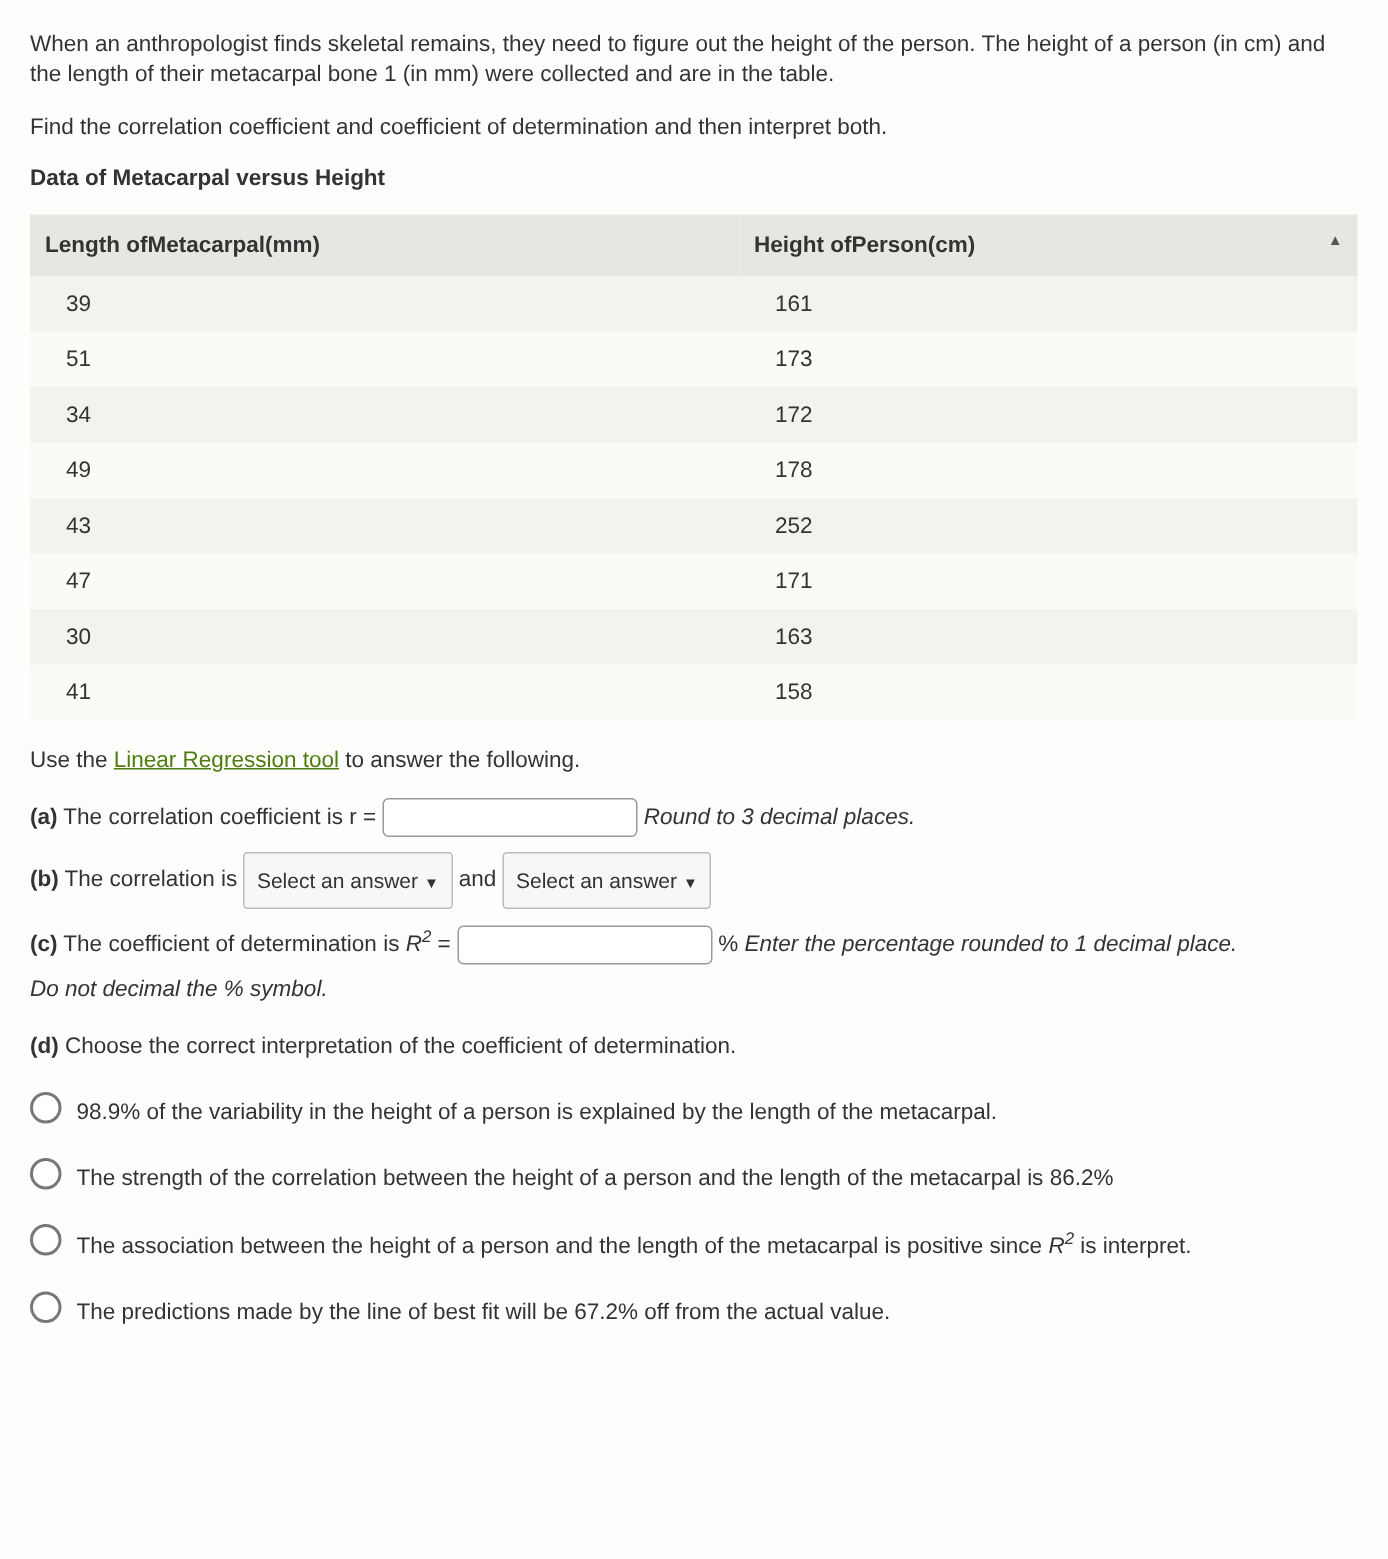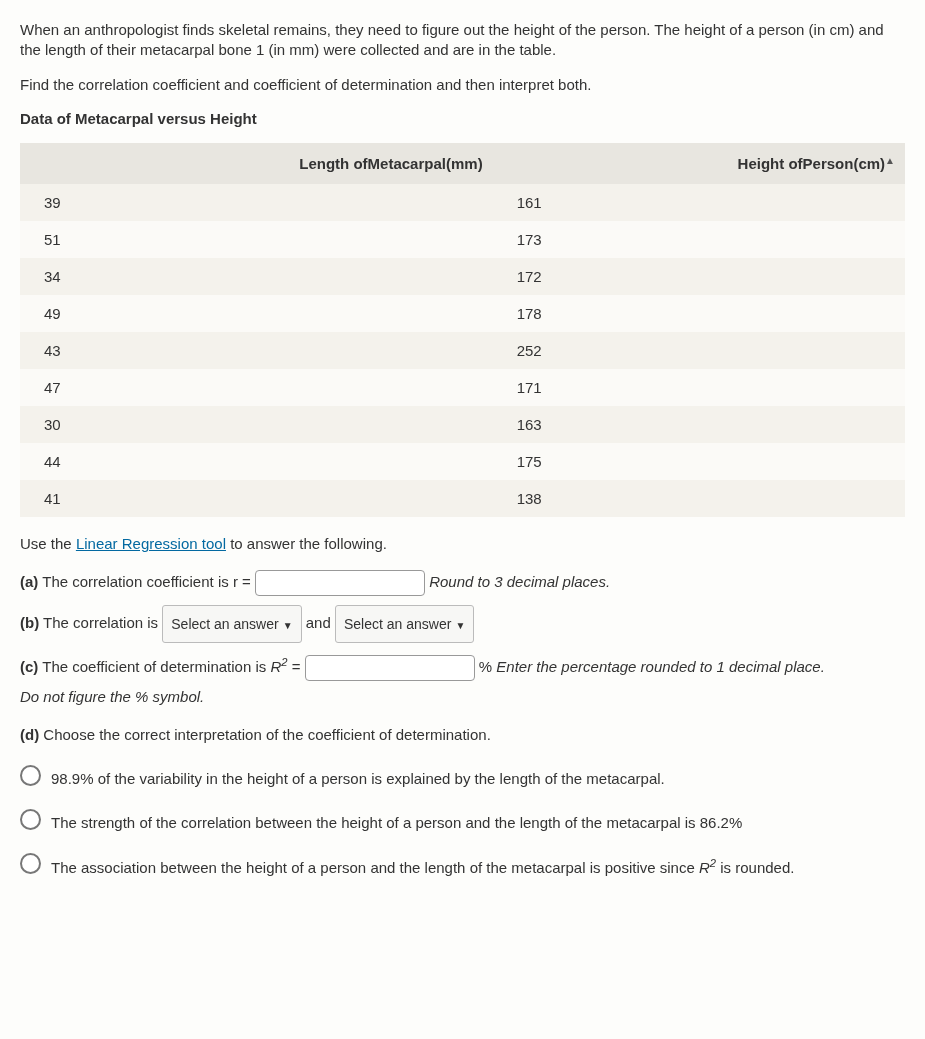--- a/index.html
+++ b/index.html
@@ -16,35 +16,35 @@
   .bold { font-weight: bold; }
   table {
     width: 100%;
     border-collapse: collapse;
     margin: 8px 0 18px 0;
   }
   th {
     background: #e8e6e0;
     font-weight: bold;
     padding: 12px 10px;
-    text-align: right;
+    text-align: left;
     border: none;
   }
   td {
     padding: 10px 24px;
     text-align: left;
   }
   tbody tr:nth-child(odd) td { background: #f4f2ec; }
   tbody tr:nth-child(even) td { background: #fbfaf7; }
   .sort-icon {
     float: right;
     font-size: 10px;
     color: #555;
   }
-  .link { color: #0369a1; text-decoration: underline; }
+  .link { color: #4d7c0f; text-decoration: underline; }
   .q { margin: 8px 0; line-height: 2; }
   .q-label { font-weight: bold; }
   .text-input {
     display: inline-block;
     min-width: 170px;
     height: 26px;
     border: 1px solid #999;
     border-radius: 4px;
     background: #fff;
     vertical-align: middle;
@@ -124,26 +124,22 @@
       </tr>
     <tr>
         <td>47</td>
         <td>171</td>
       </tr>
     <tr>
         <td>30</td>
         <td>163</td>
       </tr>
     <tr>
-        <td>44</td>
-        <td>175</td>
-      </tr>
-    <tr>
         <td>41</td>
-        <td>138</td>
+        <td>158</td>
       </tr>
   </tbody>
 </table>
 
 <p>
   <span>Use the </span><a href="#" class="link">Linear Regression tool</a><span> to answer the following.</span>
 </p>
 
 <div class="q">
   <span class="q-label">(a)</span><span> The correlation coefficient is r = </span>
@@ -160,34 +156,38 @@
   <span class="select">
     <span>Select an answer</span><span class="caret">▼</span>
   </span>
 </div>
 
 <div class="q">
   <span class="q-label">(c)</span><span> The coefficient of determination is </span><span class="italic"><span>R</span><span class="sup">2</span></span><span> = </span>
   <span class="text-input"></span><span> % </span>
   <span class="italic">Enter the percentage rounded to 1 decimal place.</span>
   <br>
-  <span class="italic">Do not figure the % symbol.</span>
+  <span class="italic">Do not decimal the % symbol.</span>
 </div>
 
 <div class="q">
   <span class="q-label">(d)</span><span> Choose the correct interpretation of the coefficient of determination.</span>
   <div class="radio-group">
     <div class="radio-option">
       <span class="radio-circle"></span>
       <span>98.9% of the variability in the height of a person is explained by the length of the metacarpal.</span>
     </div>
     <div class="radio-option">
       <span class="radio-circle"></span>
       <span>The strength of the correlation between the height of a person and the length of the metacarpal is 86.2%</span>
     </div>
     <div class="radio-option">
       <span class="radio-circle"></span>
       <span>
-        <span>The association between the height of a person and the length of the metacarpal is positive since </span><span class="italic"><span>R</span><span class="sup">2</span></span><span> is rounded.</span>
+        <span>The association between the height of a person and the length of the metacarpal is positive since </span><span class="italic"><span>R</span><span class="sup">2</span></span><span> is interpret.</span>
       </span>
+    </div>
+    <div class="radio-option">
+      <span class="radio-circle"></span>
+      <span>The predictions made by the line of best fit will be 67.2% off from the actual value.</span>
     </div>
   </div>
 </div>
 
 </body></html>

